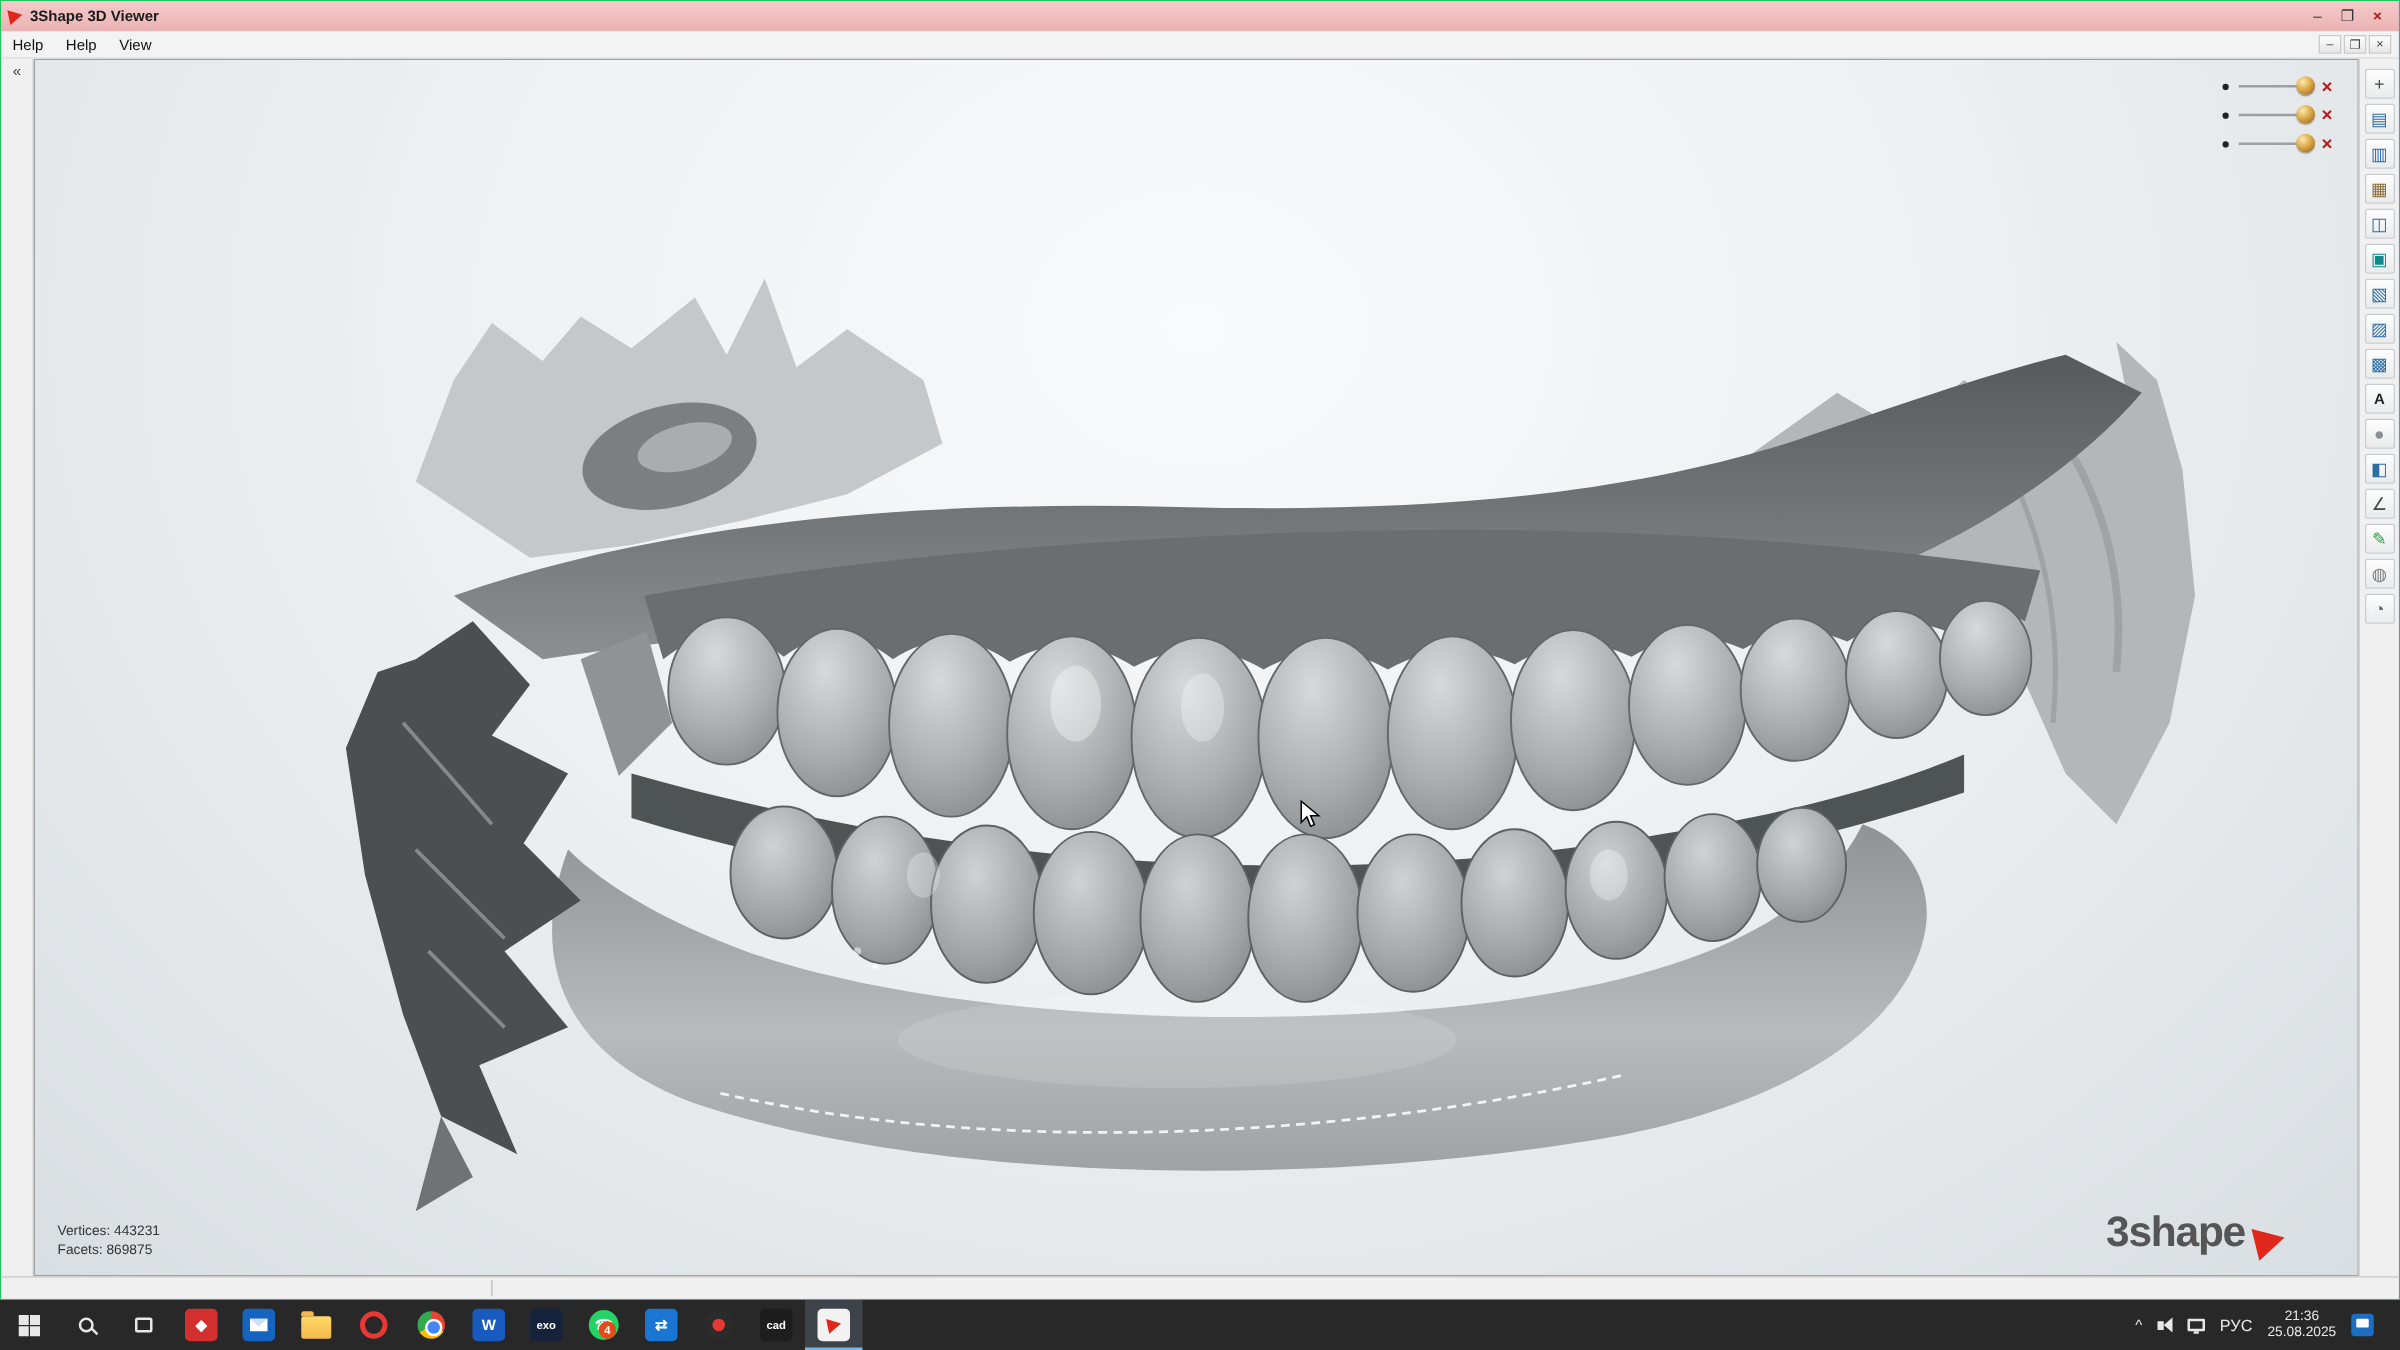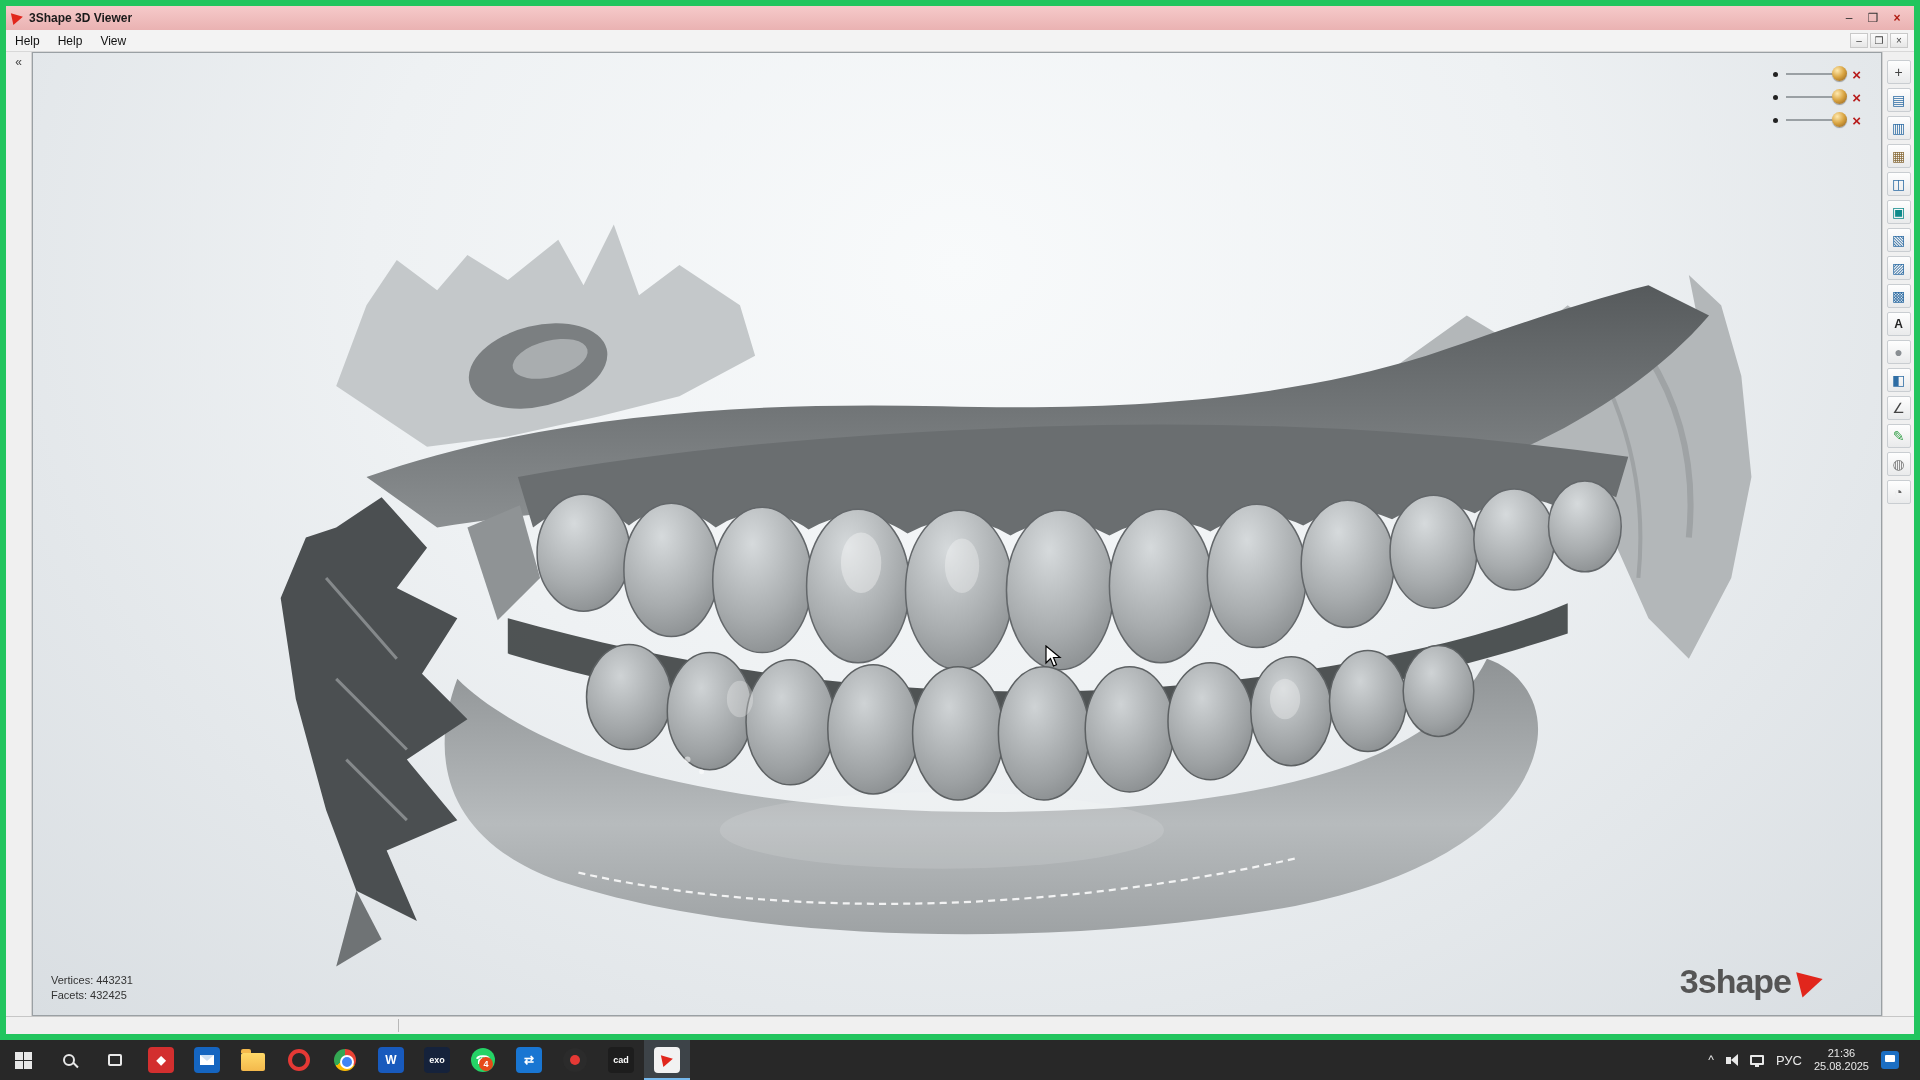--- a/index.html
+++ b/index.html
@@ -1,20 +1,20 @@
 <!DOCTYPE html>
 <html><head>
 <meta charset="utf-8">
 <style>
   * { margin:0; padding:0; box-sizing:border-box; }
   html,body { width:1920px; height:1080px; overflow:hidden; font-family:"Liberation Sans",sans-serif; background:#000; }
   .screen { position:absolute; inset:0; width:1920px; height:1080px; }
 
   
-  .window { position:absolute; left:0; top:0; right:0; bottom:40px; border:6px solid #22c55e; display:flex; flex-direction:column; background:#c4b5fd; }
+  .window { position:absolute; left:0; top:0; right:0; bottom:40px; border:1px solid #22c55e; display:flex; flex-direction:column; background:#c4b5fd; }
   .titlebar { height:24px; background:linear-gradient(#f6caca,#eab2b2); display:flex; align-items:center; padding:0 6px; font-size:12px; color:#1a1a1a; flex:0 0 auto; }
   .app-logo { width:0; height:0; border-left:11px solid #e1261c; border-top:6px solid transparent; border-bottom:6px solid transparent; margin-right:6px; transform:rotate(-12deg); }
   .titlebar .title { font-weight:bold; flex:1; }
   .win-btns { display:flex; gap:2px; }
   .win-btn { width:22px; height:18px; display:flex; align-items:center; justify-content:center; font-size:12px; color:#333; cursor:default; }
   .win-btn.close { color:#b01c12; font-weight:bold; }
 
   .menubar { height:22px; background:#f3f3f3; border-bottom:1px solid #d8d8d8; display:flex; align-items:center; font-size:12px; color:#111; flex:0 0 auto; }
   .menu-item { padding:2px 9px; cursor:default; }
   .mdi-btns { margin-left:auto; display:flex; gap:2px; padding-right:6px; }
@@ -45,21 +45,21 @@
     border:1px solid #c9cdd1; background:linear-gradient(#fefefe,#e9eaeb); border-radius:2px; cursor:pointer; }
   .tool:nth-child(1){color:#444;} .tool:nth-child(2){color:#2e6da4;} .tool:nth-child(3){color:#2e6da4;}
   .tool:nth-child(4){color:#8a6d3b;} .tool:nth-child(5){color:#2e6da4;} .tool:nth-child(6){color:#0e8a8a;}
   .tool:nth-child(7){color:#2e6da4;} .tool:nth-child(8){color:#2e6da4;} .tool:nth-child(9){color:#2e6da4;}
   .tool:nth-child(10){color:#222; font-size:12px; font-weight:bold;} .tool:nth-child(11){color:#8a8f93;}
   .tool:nth-child(12){color:#2e6da4;} .tool:nth-child(13){color:#444;} .tool:nth-child(14){color:#2f9e44;}
   .tool:nth-child(15){color:#777;} .tool:nth-child(16){color:#666;}
 
   
   .stats { position:absolute; left:18px; bottom:12px; font-size:11px; color:#333; line-height:15px; }
-  .watermark { position:absolute; right:58px; bottom:14px; display:flex; align-items:center; gap:8px; }
+  .watermark { position:absolute; right:58px; bottom:14px; display:flex; align-items:flex-end; gap:8px; }
   .watermark-text { font-size:34px; font-weight:bold; letter-spacing:-1px; color:#555; }
   .watermark-tri { width:0; height:0; border-left:24px solid #e1261c; border-top:13px solid transparent; border-bottom:13px solid transparent; transform:rotate(-14deg); }
 
   .statusbar { position:absolute; left:0; right:0; bottom:0; height:18px; background:#f0f0f0; border-top:1px solid #c6c6c6; }
   .statusbar .tick { position:absolute; left:392px; top:2px; bottom:2px; width:1px; background:#b8b8b8; }
 
   .cursor { position:absolute; left:1012px; top:592px; width:20px; height:24px; pointer-events:none; }
 
   
   .taskbar { position:absolute; left:0; right:0; bottom:0; height:40px; background:#282828; display:flex; align-items:stretch; color:#fff; }
@@ -255,21 +255,21 @@
             <span class="layer-dot"></span>
             <span class="layer-track">
                 <span class="layer-knob"></span>
               </span>
             <span class="layer-close">×</span>
           </div>
         </div>
 
         <div class="stats">
           <div>Vertices: 443231</div>
-          <div>Facets: 432425</div>
+          <div>Facets: 869875</div>
         </div>
 
         <div class="watermark">
           <span class="watermark-text">3shape</span>
           <span class="watermark-tri"></span>
         </div>
 
         <svg class="cursor" viewBox="0 0 20 24">
           <polygon points="1,1 1,18 5.5,13.5 8.5,21 11.5,19.7 8.5,12.5 15,12.5" fill="#ffffff" stroke="#000000" stroke-width="1.2"></polygon>
         </svg>

